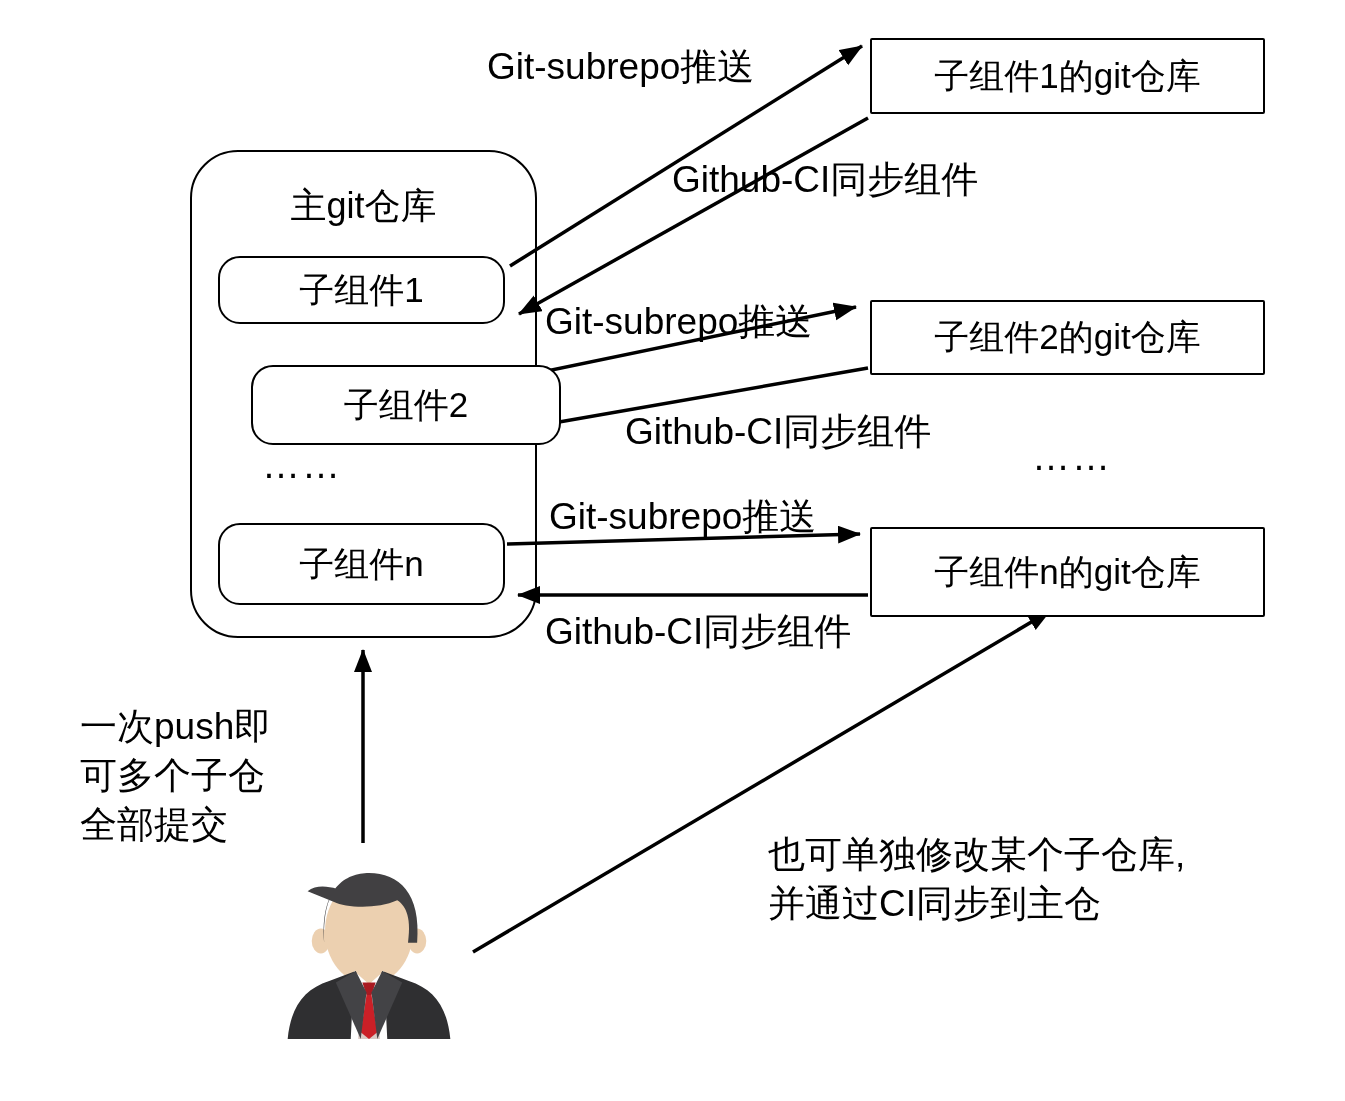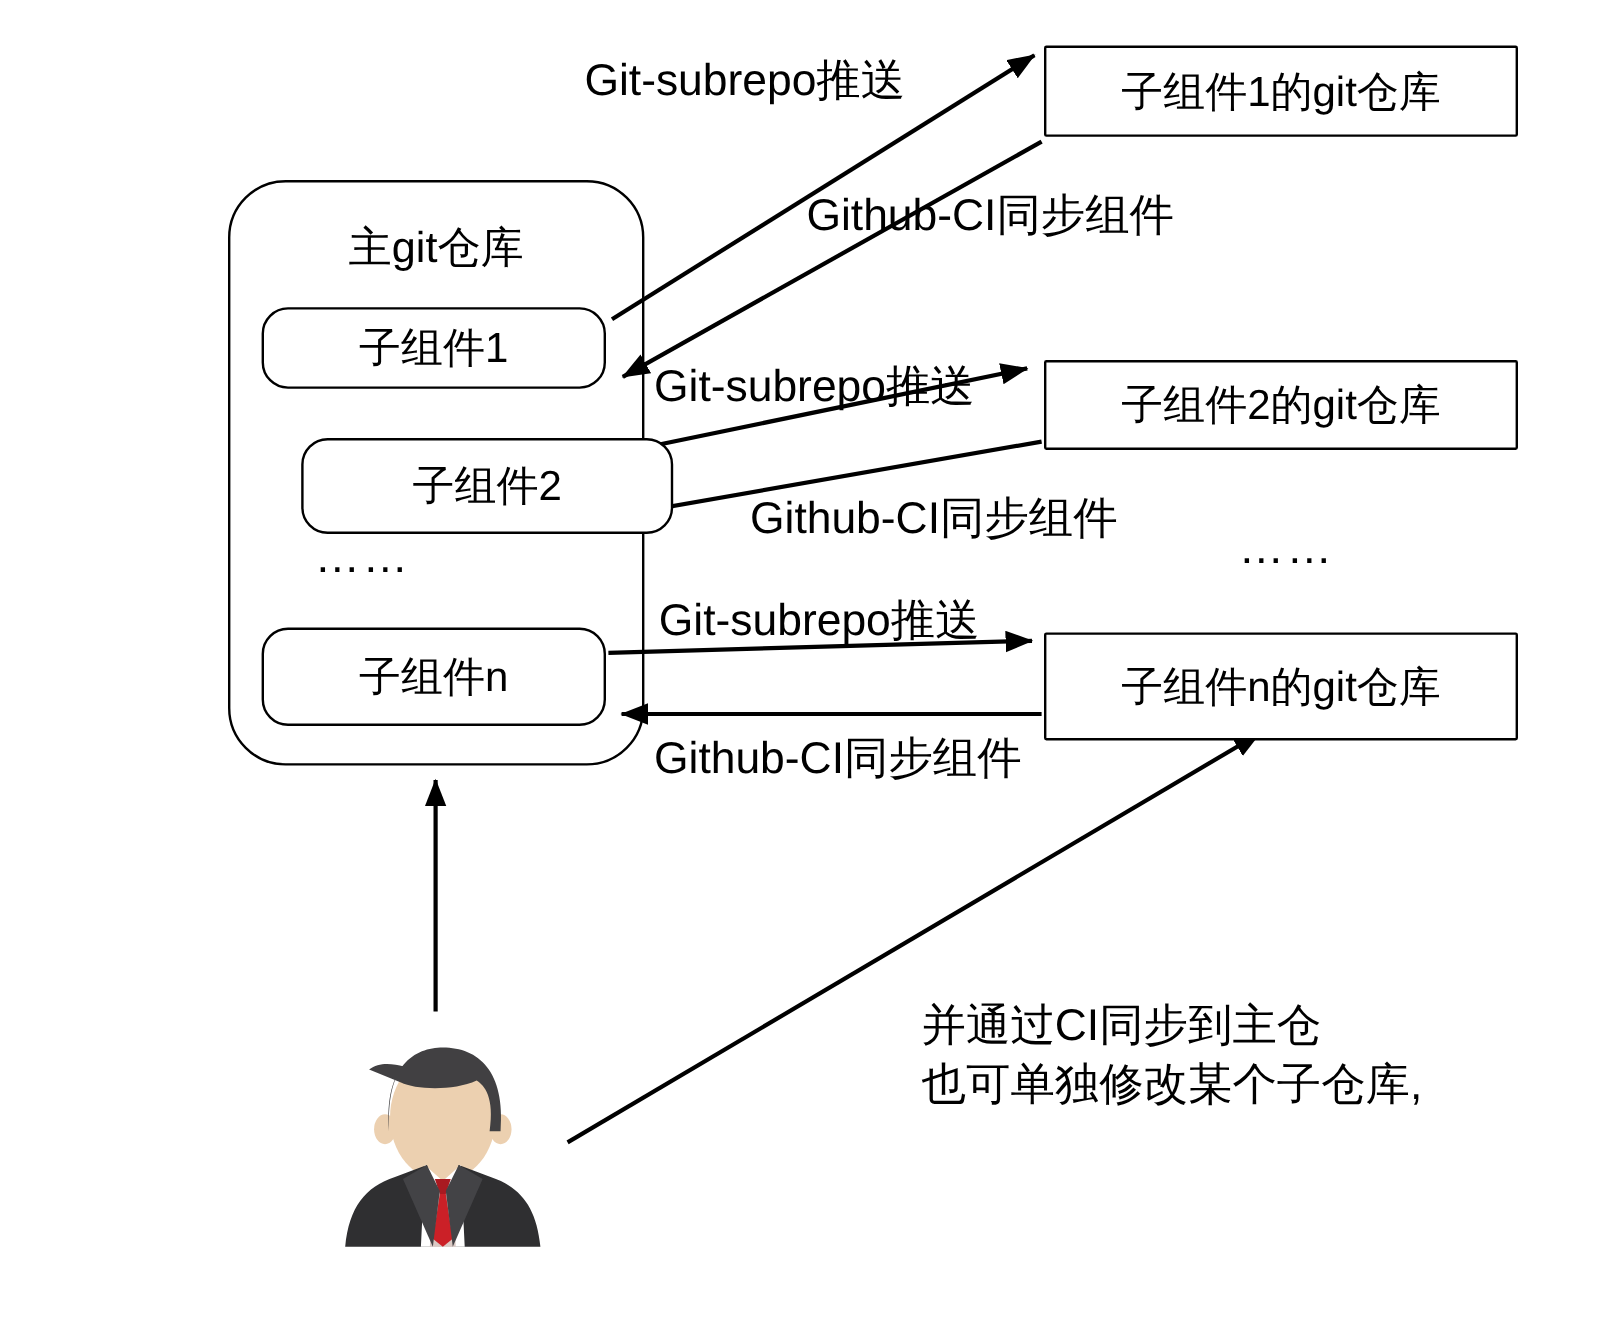--- a/index.html
+++ b/index.html
@@ -78,24 +78,29 @@
   <div class="box repo repon">子组件n的git仓库</div>
   <div class="ellipsis ell-right">……</div>
 
   <div class="label lbl-push1">Git-subrepo推送</div>
   <div class="label lbl-sync1">Github-CI同步组件</div>
   <div class="label lbl-push2">Git-subrepo推送</div>
   <div class="label lbl-sync2">Github-CI同步组件</div>
   <div class="label lbl-push3">Git-subrepo推送</div>
   <div class="label lbl-sync3">Github-CI同步组件</div>
 
+  <div class="note note-left">
+    <div>一次push即</div>
+    <div>可多个子仓</div>
+    <div>全部提交</div>
+  </div>
 
   <div class="note note-right">
+    <div>也可单独修改某个子仓库,</div>
     <div>并通过CI同步到主仓</div>
-    <div>也可单独修改某个子仓库,</div>
   </div>
 
   <svg class="person" viewBox="0 0 200 212" xmlns="http://www.w3.org/2000/svg">
     <ellipse cx="42" cy="94" rx="11" ry="15" fill="#ecd0b0"></ellipse>
     <ellipse cx="158" cy="94" rx="11" ry="15" fill="#ecd0b0"></ellipse>
     <path d="M80,126 L80,152 Q100,167 120,152 L120,126 Q100,140 80,126 Z" fill="#e2c19c"></path>
     <ellipse cx="100" cy="82" rx="53" ry="64" fill="#ecd0b0"></ellipse>
     <path d="M46,96 C41,30 72,12 100,12 C136,12 163,36 158,96 L147,96
              C152,62 142,50 134,45 C110,56 72,54 58,47 L26,34
              C36,26 50,28 61,31 C49,42 45,66 46,96 Z" fill="#414042"></path>

